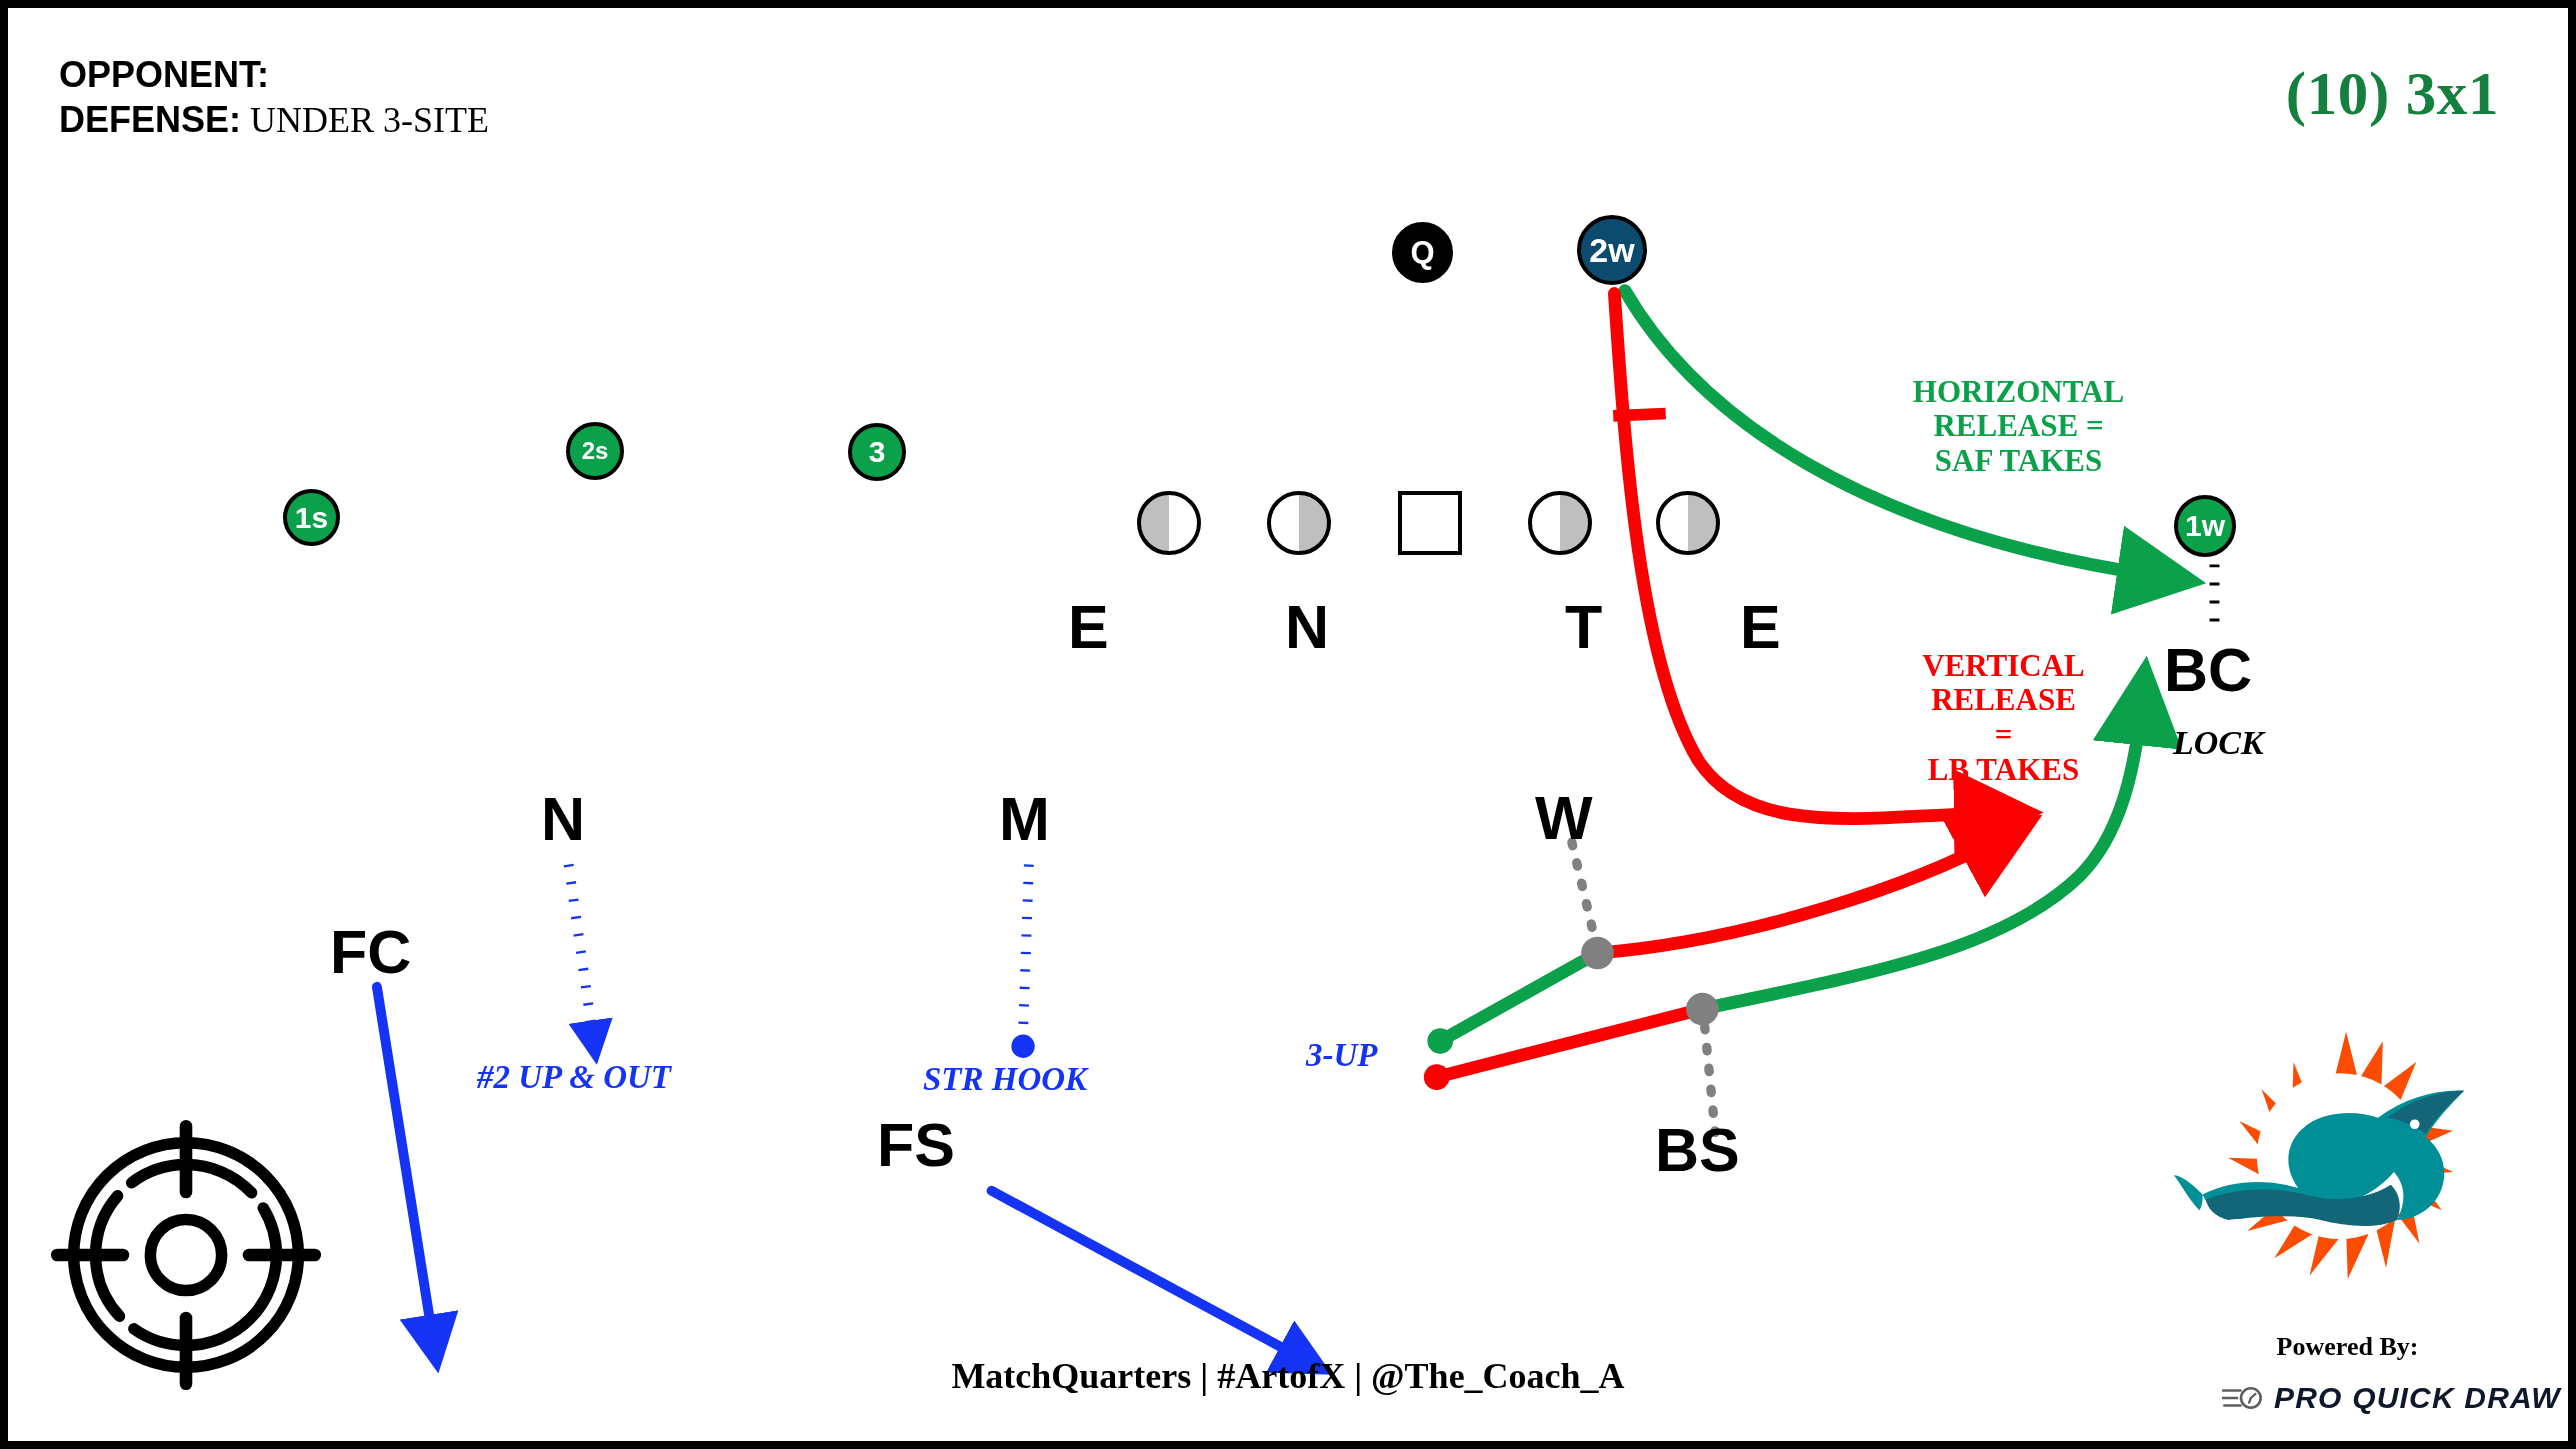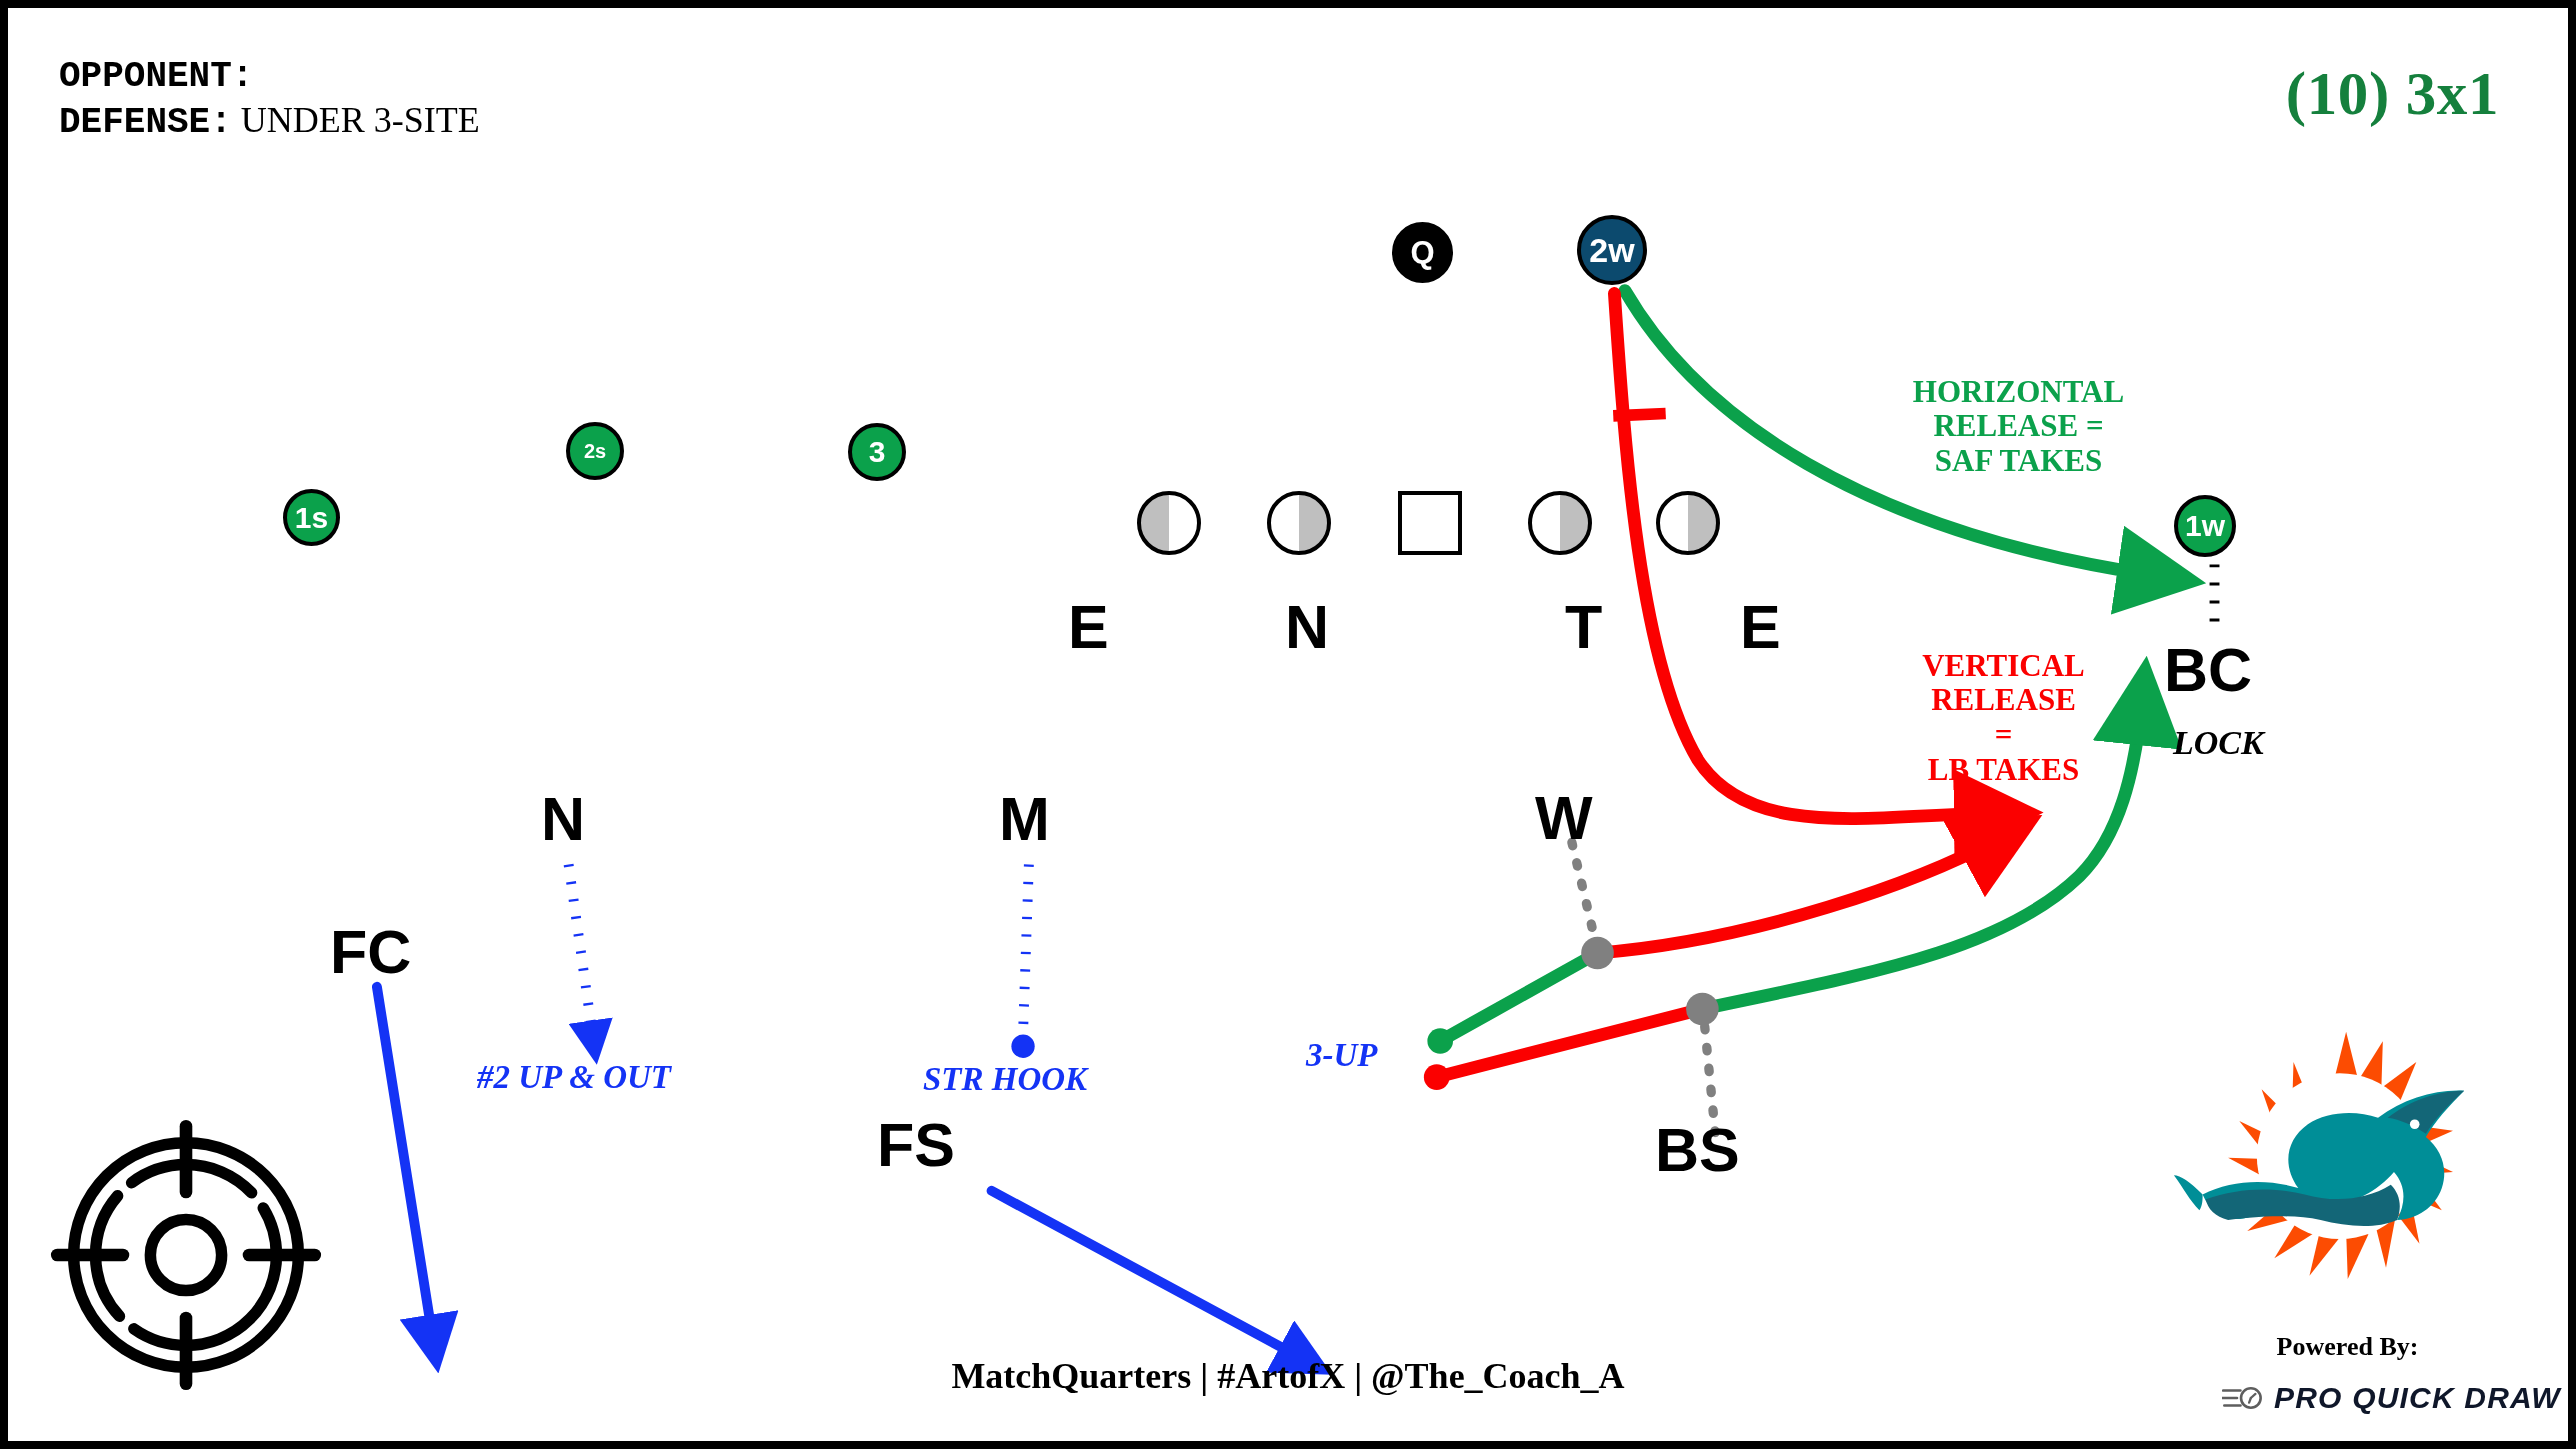--- a/index.html
+++ b/index.html
@@ -25,21 +25,21 @@
     left: 51px;
     top: 45px;
     line-height: 1.22;
     font-size: 36px;
     color: #000;
     white-space: nowrap;
   }
   #header-block .row { display: block; }
   .hdr-key {
     font-weight: bold;
-    font-family: Liberation Mono, monospace;
+    font-family: Liberation Sans, sans-serif;
   }
   .hdr-val {
     font-weight: normal;
     font-family: "Liberation Serif", serif;
   }
   #play-title {
     position: absolute;
     right: 69px;
     top: 51px;
     font-size: 61px;
@@ -230,21 +230,21 @@
     <path d="M 962,1470 L 1005,1775" fill="none" stroke="#1433f5" stroke-width="17" stroke-linecap="butt" stroke-dasharray="4 26" marker-end="url(#ah-blue-dot)"></path>
 
     <path d="M 1752,1470 L 1742,1760" fill="none" stroke="#1433f5" stroke-width="17" stroke-linecap="butt" stroke-dasharray="4 26"></path>
     <circle cx="1742" cy="1782" r="20" fill="#1433f5"></circle>
   </svg>
 
   <div class="token green" style="left:275px; top:481px; width:57px; height:57px; font-size:30px;">
     <span>1s</span>
   </div>
 
-  <div class="token green" style="left:558px; top:414px; width:58px; height:58px; font-size:20px;">
+  <div class="token green" style="left:558px; top:414px; width:58px; height:58px; font-size:24px;">
     <span>2s</span>
   </div>
 
   <div class="token green" style="left:840px; top:415px; width:58px; height:58px; font-size:30px;">
     <span>3</span>
   </div>
 
   <div class="token green" style="left:2166px; top:487px; width:62px; height:62px; font-size:30px;">
     <span>1w</span>
   </div>

